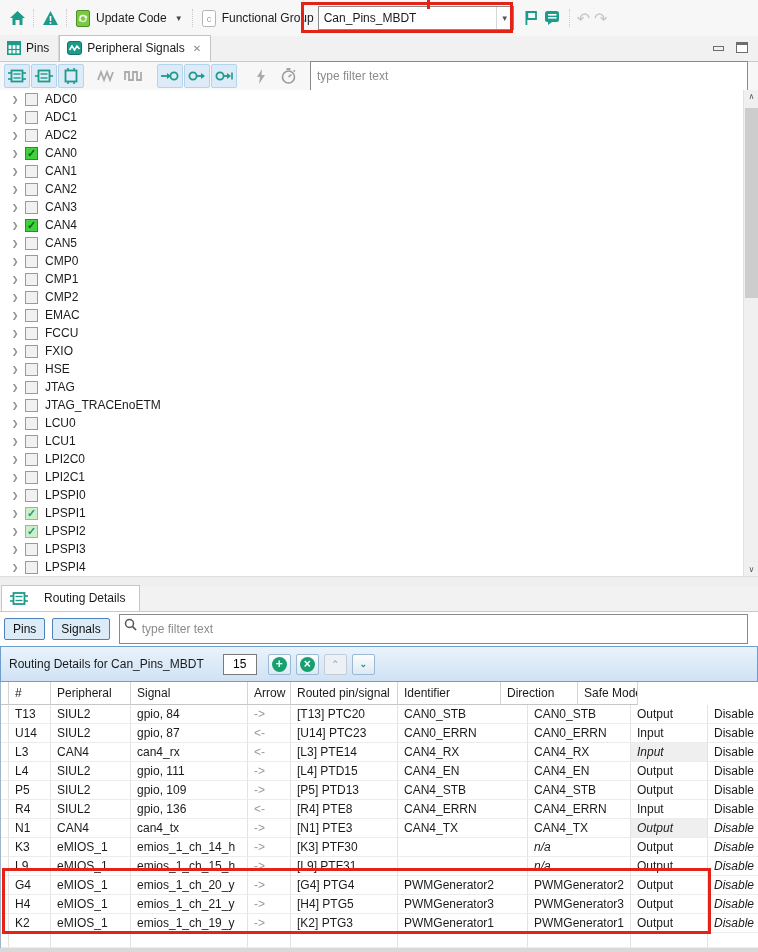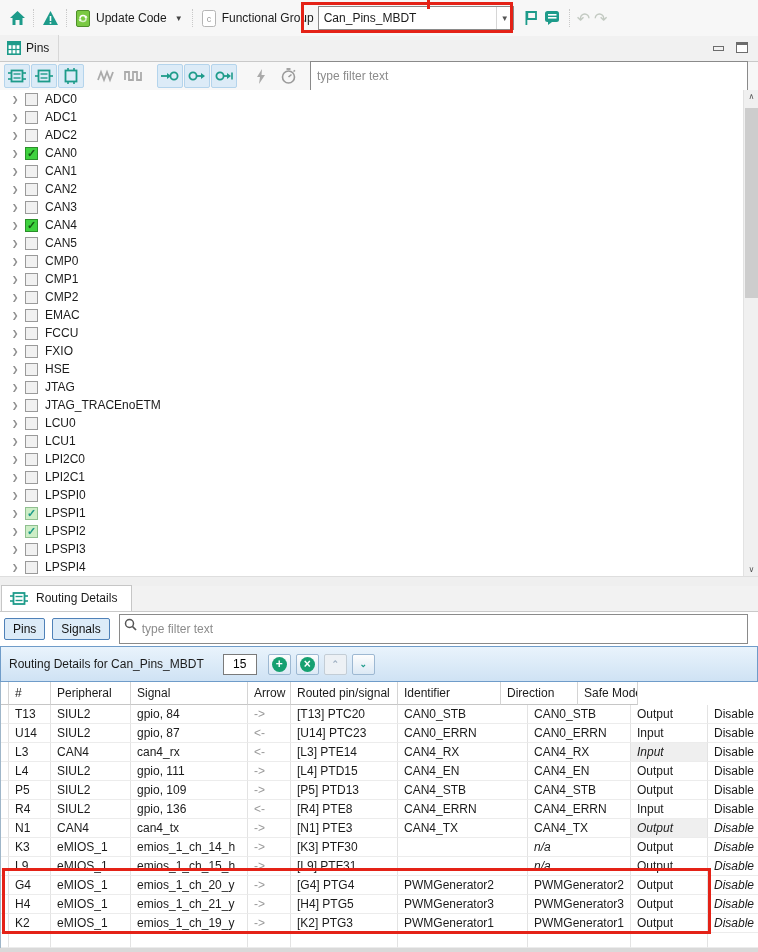--- a/index.html
+++ b/index.html
@@ -45,21 +45,21 @@
   .cb.partial { background:#cdeec6; border-color:#8fbf8f; }
   .cb .tick { font-size:11px; line-height:11px; font-weight:bold; }
   .cb.checked .tick { color:#125b12; }
   .cb.partial .tick { color:#1d9b8a; }
   .vscroll { position:absolute; right:0; top:0; width:15px; height:100%; background:#f0f0f0; border-left:1px solid #e2e2e2; }
   .vscroll .arr { position:absolute; left:0; width:15px; text-align:center; font-size:8px; color:#555; }
   .vscroll .thumb { position:absolute; left:1px; width:13px; top:18px; height:190px; background:#cdcdcd; }
   .hscroll { height:10px; background:#efefef; border-top:1px solid #dedede; }
   
   .rtabstrip { height:26px; background:#f2f2f2; border-bottom:1px solid #c9c9c9; display:flex; align-items:flex-end; }
-  .rtab { display:inline-flex; align-items:center; gap:8px; padding:4px 14px 5px 8px; background:#fff; border:1px solid #c6c6c6; border-bottom:none; height:26px; margin-left:1px; }
+  .rtab { display:inline-flex; align-items:center; gap:16px; padding:4px 14px 5px 8px; background:#fff; border:1px solid #c6c6c6; border-bottom:none; height:26px; margin-left:1px; }
   .filterbar { height:34px; background:#fff; display:flex; align-items:center; padding:0 4px; }
   .togglebtn { border:1px solid #4f81b8; background:#dcebf8; border-radius:2px; padding:3px 8px; margin-right:7px; color:#111; }
   .rheader { height:36px; background:linear-gradient(#e9f3fc,#cfe2f4); border:1px solid #6f9cc9; display:flex; align-items:center; padding:0 8px; gap:5px; }
   .rtitle { margin-right:14px; white-space:nowrap; }
   input.count { width:34px; height:21px; border:1px solid #7a7a7a; text-align:center; font-family:"Liberation Sans",sans-serif; font-size:12px; margin-right:6px; }
   .hbtn { width:23px; height:21px; border:1px solid #9db8d2; background:linear-gradient(#fdfdfd,#dce9f5); display:flex; align-items:center; justify-content:center; border-radius:2px; }
   .hbtn.disabled { border-color:#c3cdd6; background:#edf1f5; }
   .circle { width:15px; height:15px; border-radius:50%; background:#16a070; color:#fff; font-size:12px; line-height:15px; text-align:center; font-weight:bold; }
   .chup { color:#9fb0c2; font-size:9px; font-weight:bold; }
   .chdn { color:#1d9b8a; font-size:9px; font-weight:bold; }
@@ -145,20 +145,28 @@
   <div class="tab">
     <svg width="14" height="14" viewBox="0 0 14 14">
         <rect x="0.8" y="0.8" width="12.4" height="12.4" fill="#fff" stroke="#1d9b8a" stroke-width="1.6"></rect>
         <rect x="0.8" y="0.8" width="12.4" height="3.4" fill="#1d9b8a"></rect>
         <line x1="5" y1="4" x2="5" y2="13" stroke="#1d9b8a" stroke-width="1.2"></line>
         <line x1="9" y1="4" x2="9" y2="13" stroke="#1d9b8a" stroke-width="1.2"></line>
         <line x1="1" y1="8.5" x2="13" y2="8.5" stroke="#1d9b8a" stroke-width="1.2"></line>
       </svg>
     <span>Pins</span>
   </div>
+  <div class="tab active">
+    <svg width="15" height="14" viewBox="0 0 15 14">
+        <rect x="0.5" y="0.5" width="14" height="13" rx="2.5" fill="#1d9b8a" stroke="#14756a"></rect>
+        <polyline points="2.5,9 5,5 7.5,9 10,5 12.5,8" fill="none" stroke="#fff" stroke-width="1.6"></polyline>
+      </svg>
+    <span>Peripheral Signals</span>
+    <span class="x">✕</span>
+  </div>
   <div class="winbtns">
     <div class="minb"></div>
     <div class="maxb"></div>
   </div>
 </div>
 
 <div class="stoolbar">
   <span class="icon-btn sel">
     <svg width="18" height="16" viewBox="0 0 18 16">
         <rect x="3.5" y="2.5" width="11" height="11" fill="none" stroke="#1d9b8a" stroke-width="1.8"></rect>

